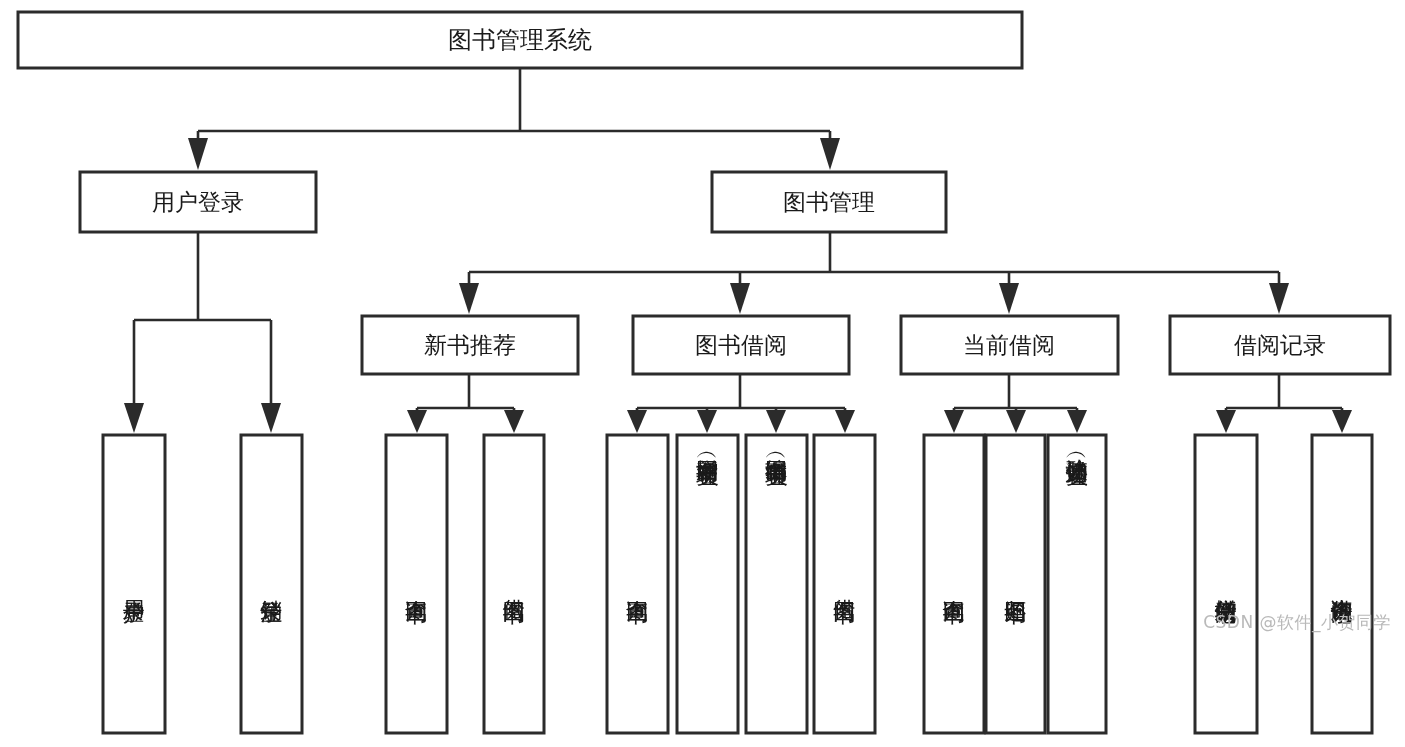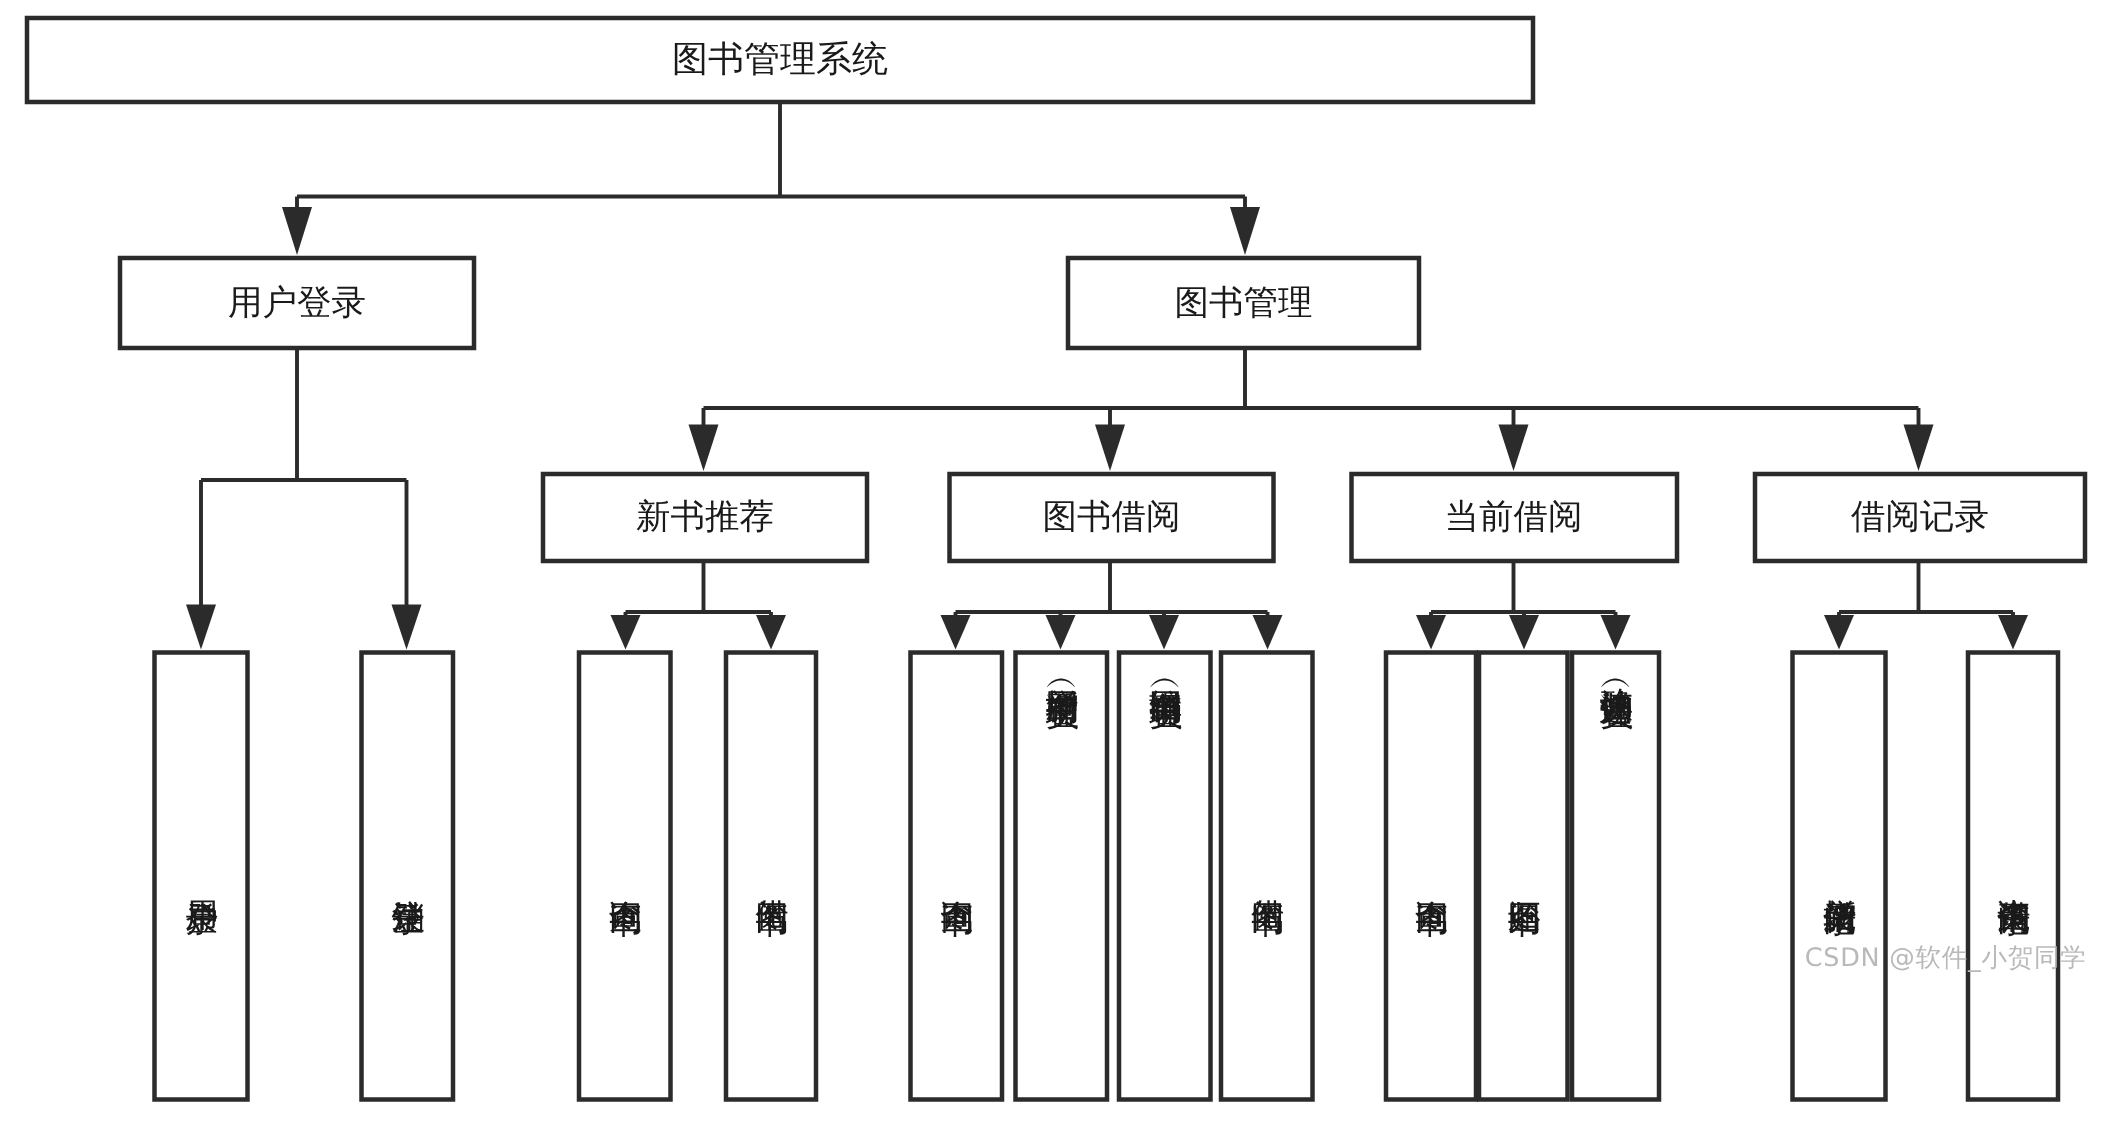--- a/index.html
+++ b/index.html
@@ -69,21 +69,21 @@
     font-size: 22px;
     line-height: 1.06;
     letter-spacing: 1px;
     color: #1a1a1a;
     white-space: nowrap;
     font-family: "DejaVu Sans", "Liberation Sans", sans-serif;
   }
   .watermark {
     position: absolute;
     right: 14px;
-    bottom: 8px;
+    bottom: 24px;
     font-size: 17px;
     color: #b9b9b9;
     font-family: "DejaVu Sans", "Liberation Sans", sans-serif;
     white-space: nowrap;
     letter-spacing: 0.5px;
   }
 </style>
 </head>
 <body>
 

